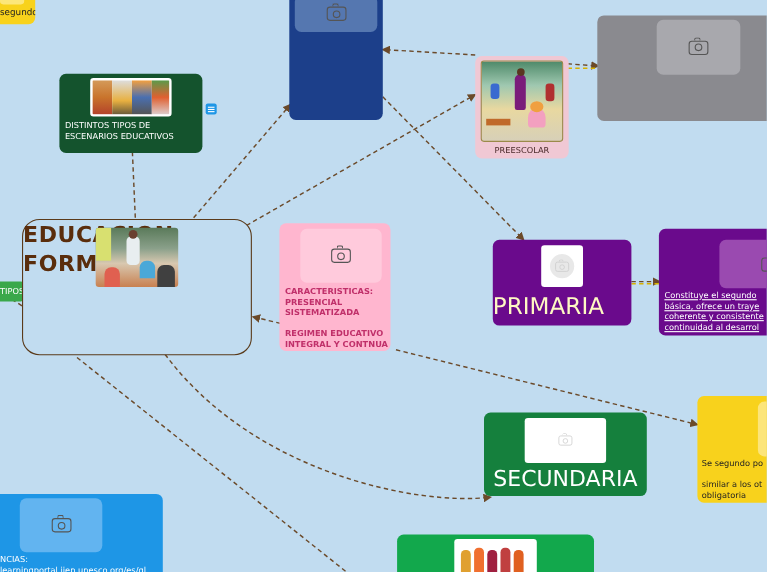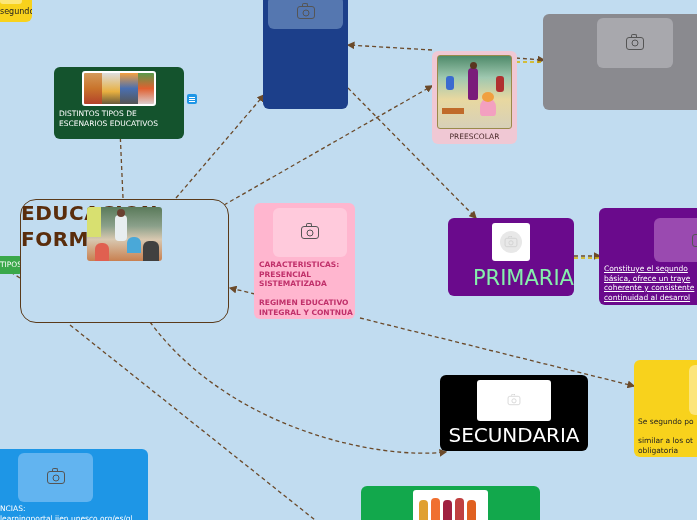--- a/index.html
+++ b/index.html
@@ -132,34 +132,34 @@
 REGIMEN EDUCATIVO
 INTEGRAL Y CONTNUA</div>
 </div>
 
 <div class="node" style="left:448px; top:218px; width:126px; height:78px; background:#6a0a8c;">
   <div class="ph" style="left:44px; top:5px; width:38px; height:38px; background:#fff; border-radius:3px;">
     <span style="display:flex; width:22px; height:22px; border-radius:50%; background:#e8e8e8; align-items:center; justify-content:center;">
       <span class="cam light"></span>
     </span>
   </div>
-  <div class="txt" style="left:0; width:126px; text-align:right; top:48px; font-size:21px; color:#86efac;">PRIMARIA</div>
+  <div class="txt" style="left:0; width:126px; text-align:left; top:48px; font-size:21px; color:#fef9c3;">PRIMARIA</div>
 </div>
 
 <div class="node" style="left:599px; top:208px; width:120px; height:97px; background:#6a0a8c;">
   <div class="ph" style="left:55px; top:10px; width:70px; height:44px; background:#9a4ab0;">
     <span class="cam" style="margin-left:24px;"></span>
   </div>
   <div class="txt" style="left:5px; top:56px; font-size:7.5px; color:#fff; line-height:9.5px;text-decoration:underline;">Constituye el segundo
 básica, ofrece un traye
 coherente y consistente
 continuidad al desarrol</div>
 </div>
 
-<div class="node" style="left:440px; top:375px; width:148px; height:76px; background:#000000;">
+<div class="node" style="left:440px; top:375px; width:148px; height:76px; background:#15803d;">
   <div class="ph" style="left:37px; top:5px; width:74px; height:41px; background:#fff; border-radius:3px;">
     <span class="cam light"></span>
   </div>
   <div class="txt" style="left:0; width:148px; text-align:center; top:48px; font-size:20px; color:#fff;">SECUNDARIA</div>
 </div>
 
 <div class="node" style="left:634px; top:360px; width:90px; height:97px; background:#f8d21c;">
   <div class="ph" style="left:55px; top:5px; width:50px; height:50px; background:#fce57a;"></div>
   <div class="txt" style="left:4px; top:57px; font-size:7.5px; color:#222; line-height:9.5px;">Se segundo po
 

